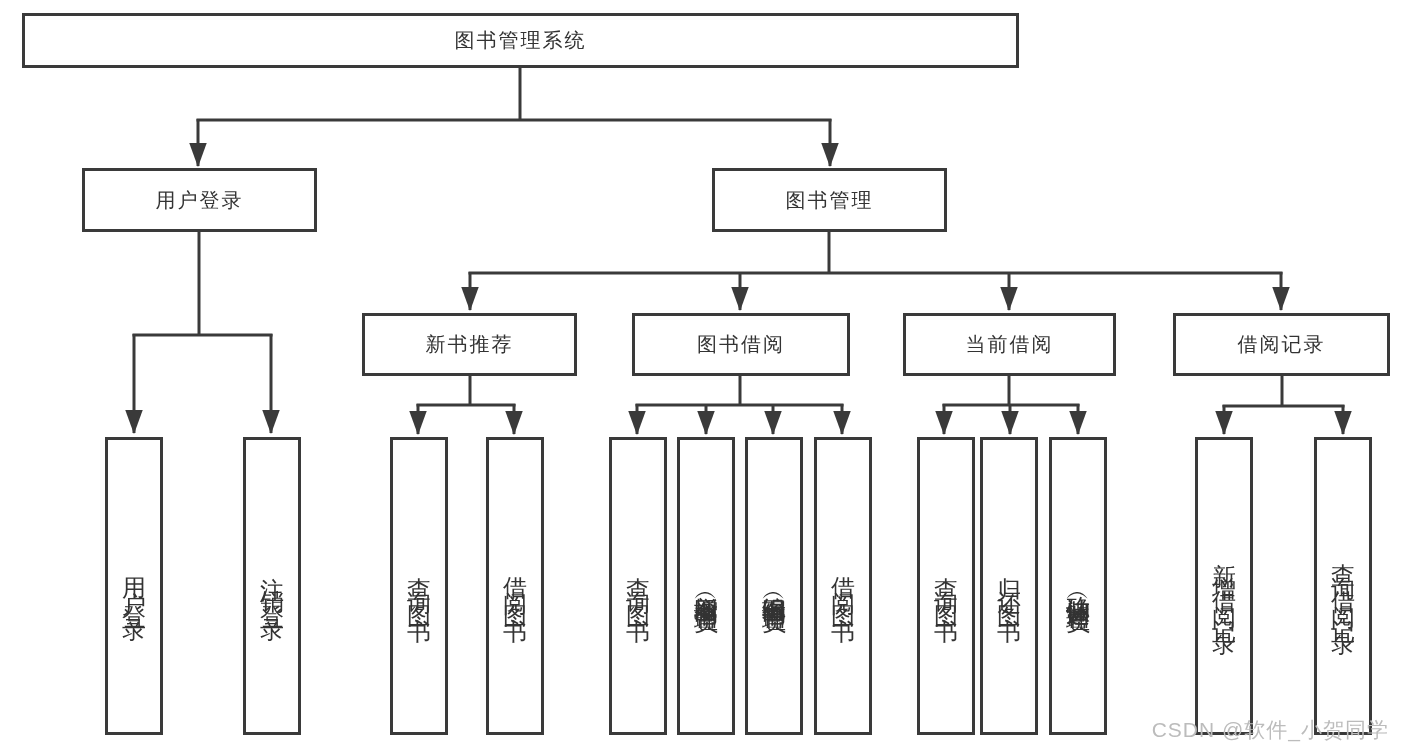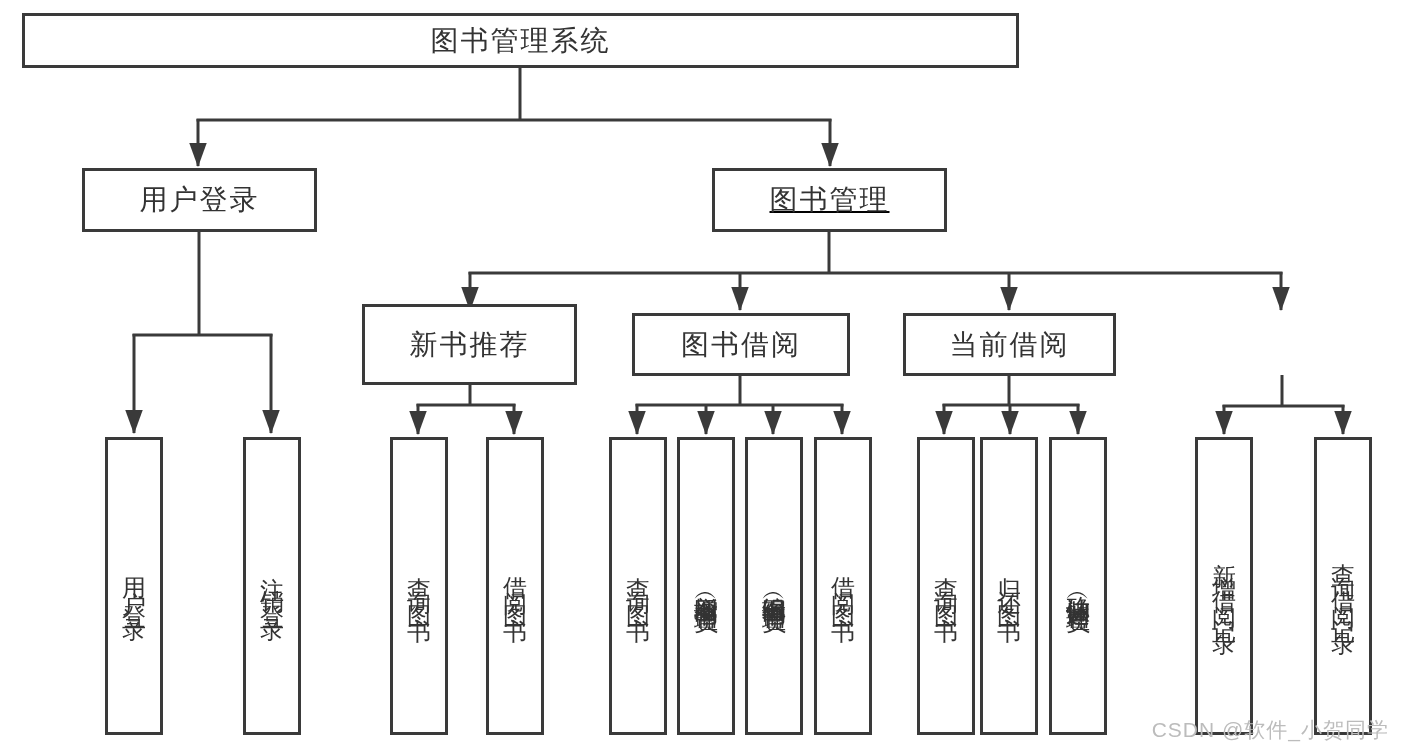--- a/index.html
+++ b/index.html
@@ -16,21 +16,21 @@
     position: absolute;
     box-sizing: border-box;
     border: 3px solid #3a3a3a;
     background: #ffffff;
     display: flex;
     align-items: center;
     justify-content: center;
     z-index: 2;
   }
   .hlabel {
-    font-size: 28px;
+    font-size: 20px;
     color: #333333;
     letter-spacing: 2px;
     white-space: nowrap;
     text-align: center;
   }
   .vbox {
     position: absolute;
     box-sizing: border-box;
     width: 58px;
     height: 298px;
@@ -118,32 +118,35 @@
     </g>
   </svg>
 
   <div class="hbox" style="left:22px; top:13px; width:997px; height:55px;">
     <span class="hlabel">图书管理系统</span>
   </div>
 
   <div class="hbox" style="left:82px; top:168px; width:235px; height:64px;">
     <span class="hlabel">用户登录</span>
   </div>
-  <div class="hbox" style="left:712px; top:168px; width:235px; height:64px;text-decoration:underline;">
+  <div class="hbox" style="left:712px; top:168px; width:235px; height:64px;">
     <span class="hlabel">图书管理</span>
   </div>
 
-  <div class="hbox" style="left:362px; top:304px; width:215px; height:81px;">
+  <div class="hbox" style="left:362px; top:313px; width:215px; height:63px;">
     <span class="hlabel">新书推荐</span>
   </div>
   <div class="hbox" style="left:632px; top:313px; width:218px; height:63px;">
     <span class="hlabel">图书借阅</span>
   </div>
   <div class="hbox" style="left:903px; top:313px; width:213px; height:63px;">
     <span class="hlabel">当前借阅</span>
+  </div>
+  <div class="hbox" style="left:1173px; top:313px; width:217px; height:63px;">
+    <span class="hlabel">借阅记录</span>
   </div>
 
   <div class="vbox" style="left:105px;">
     <span class="vlabel">用户登录</span>
   </div>
   <div class="vbox" style="left:243px;">
     <span class="vlabel">注销登录</span>
   </div>
 
   <div class="vbox" style="left:390px;">

